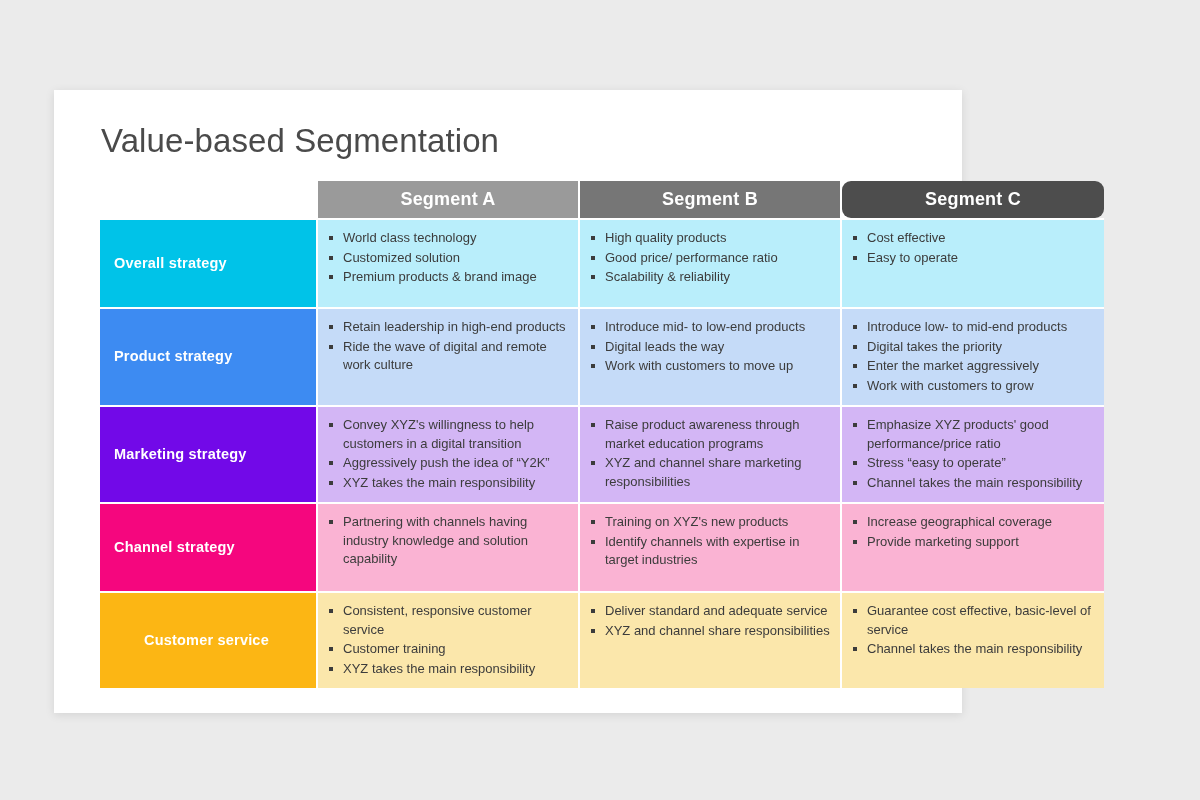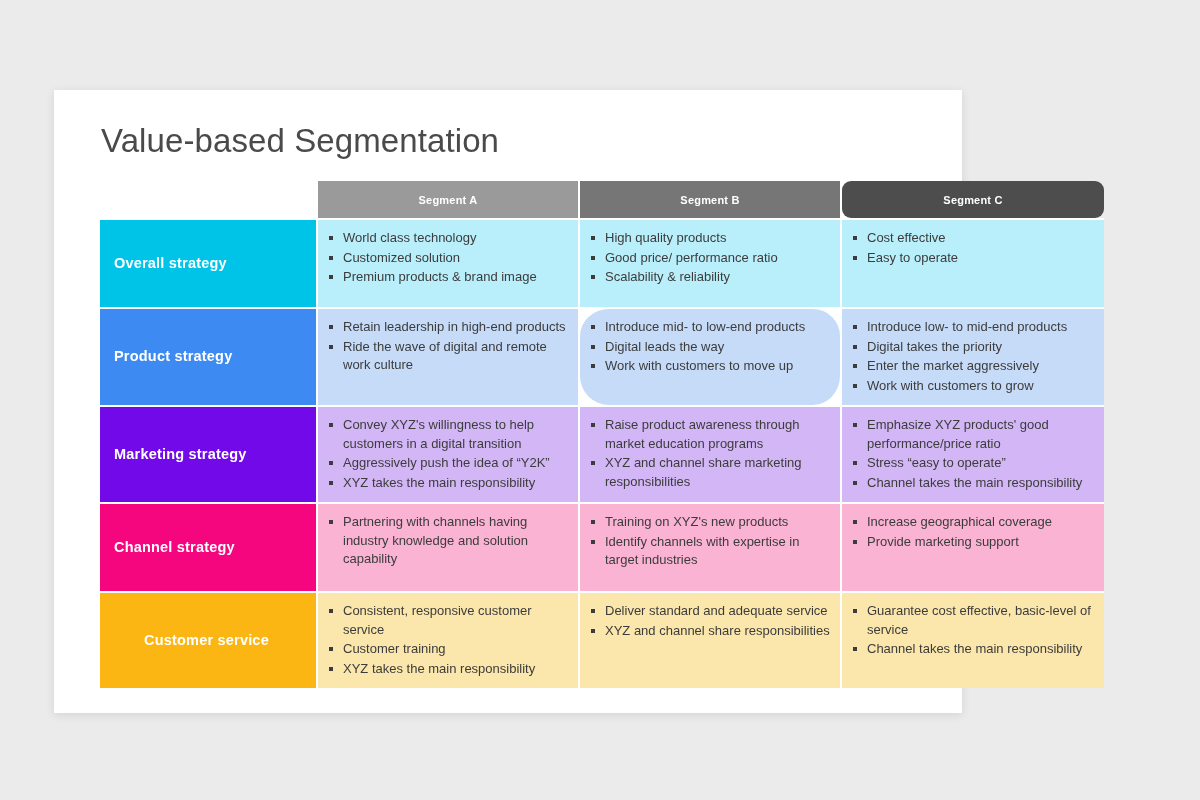--- a/index.html
+++ b/index.html
@@ -54,21 +54,21 @@
   #matrix col.c-seg     { width: 262px; }
 
   
   .hdr-spacer {
     background: #ffffff;
     border: 0;
   }
   th.seg-head {
     height: 37px;
     color: #ffffff;
-    font-size: 11px;
+    font-size: 18px;
     font-weight: bold;
     text-align: center;
     vertical-align: middle;
     border-right: 2px solid #ffffff;
     letter-spacing: 0.2px;
   }
   th.seg-head:last-child { border-right: 0; border-radius: 9px; }
 
   
   td.row-label {
@@ -164,21 +164,21 @@
           </td>
         </tr>
         <tr class="body-row">
           <td class="row-label" style="background: rgb(61, 139, 242);">Product strategy</td>
           <td class="cell" style="background: rgb(197, 219, 248); margin-left: 8px;">
             <ul>
               <li>Retain leadership in high-end products</li>
               <li>Ride the wave of digital and remote work culture</li>
             </ul>
           </td>
-          <td class="cell" style="background: rgb(197, 219, 248); border-radius: 29px;">
+          <td class="cell" style="background: rgb(197, 219, 248);">
             <ul>
               <li>Introduce mid- to low-end products</li>
               <li>Digital leads the way</li>
               <li>Work with customers to move up</li>
             </ul>
           </td>
           <td class="cell" style="background: rgb(197, 219, 248);">
             <ul>
               <li>Introduce low- to mid-end products</li>
               <li>Digital takes the priority</li>

